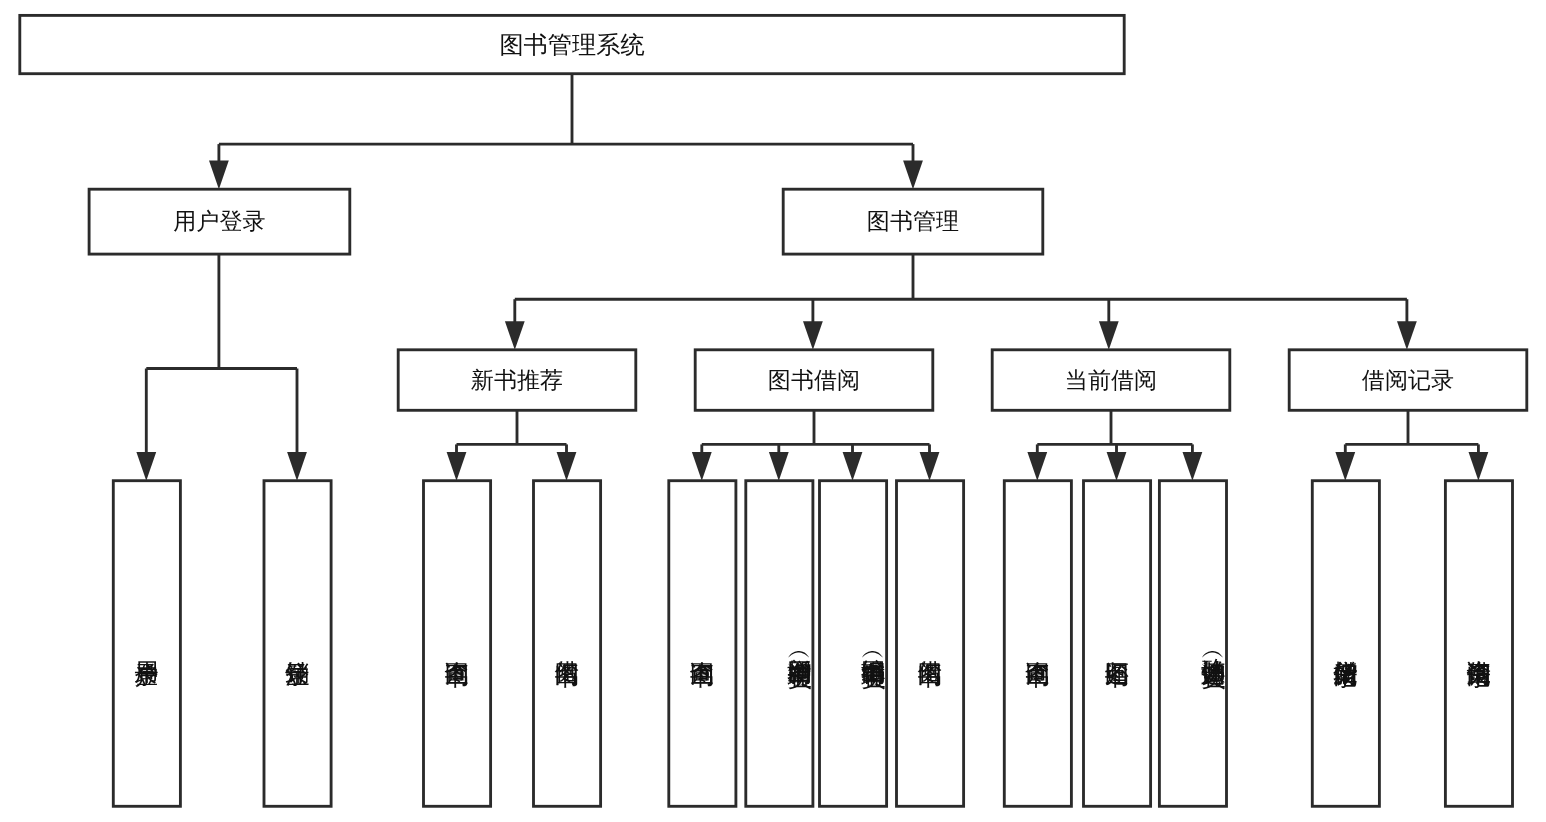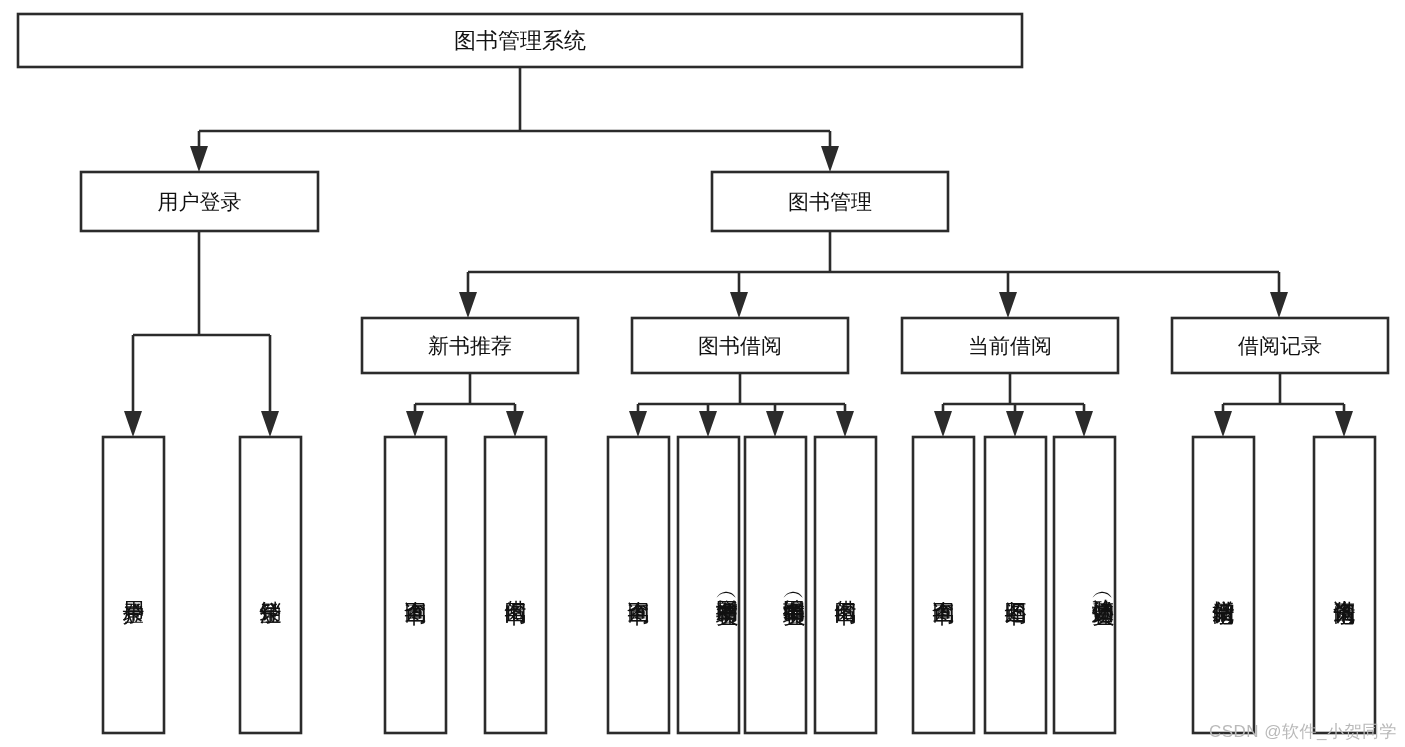--- a/index.html
+++ b/index.html
@@ -231,15 +231,14 @@
   <div class="leaf-label" style="left:745px; top:437px; width:61px; height:296px; align-items:flex-start;">编辑图书（管理员）</div>
   <div class="leaf-label" style="left:815px; top:437px; width:61px; height:296px;">借阅图书</div>
 
   <div class="leaf-label" style="left:913px; top:437px; width:61px; height:296px;">查询图书</div>
   <div class="leaf-label" style="left:985px; top:437px; width:61px; height:296px;">归还图书</div>
   <div class="leaf-label" style="left:1054px; top:437px; width:61px; height:296px; align-items:flex-start;">确认归还（管理员）</div>
 
   <div class="leaf-label" style="left:1193px; top:437px; width:61px; height:296px;">新增借阅记录</div>
   <div class="leaf-label" style="left:1314px; top:437px; width:61px; height:296px;">查询借阅记录</div>
 
-  <div id="watermark">CSDN @软件_小贺同学</div>
 
 </div>
 
 </body></html>

